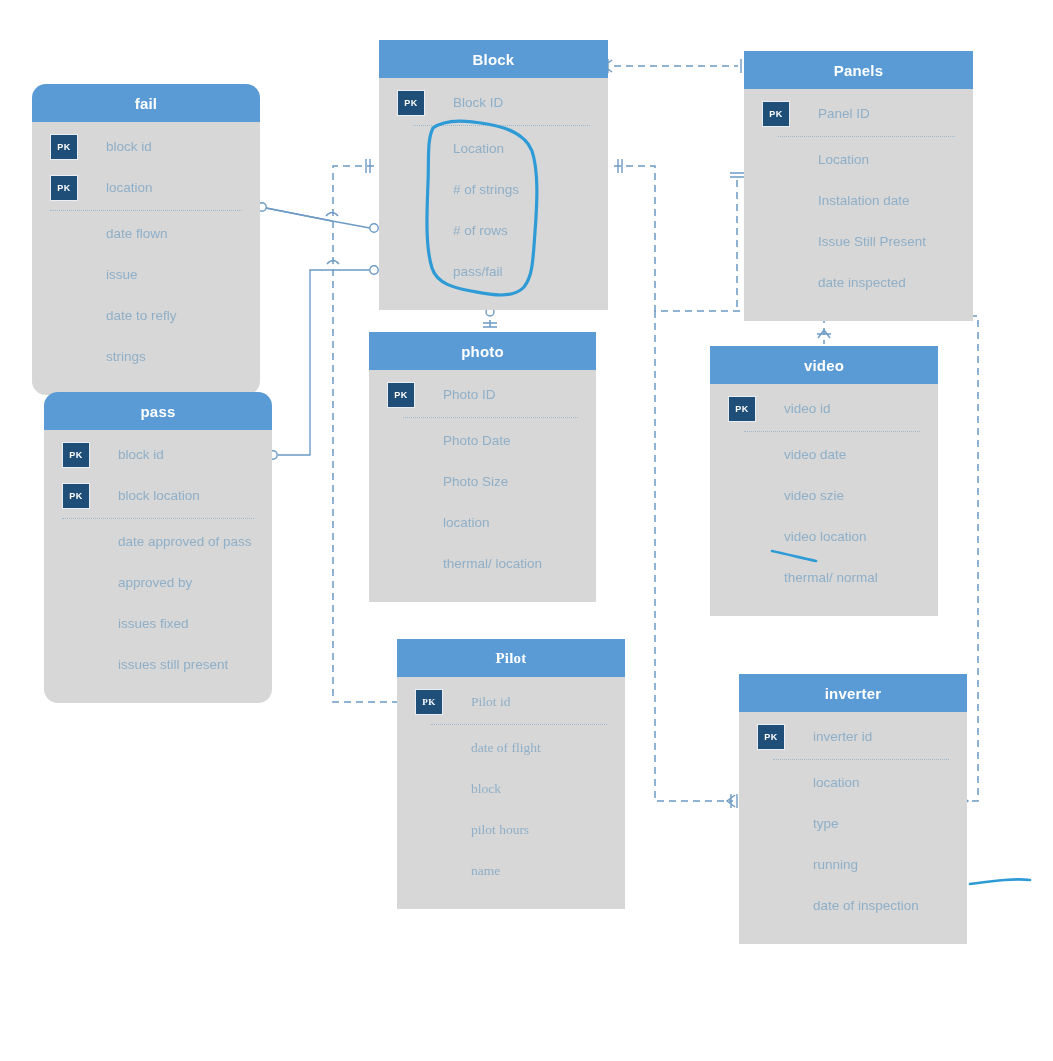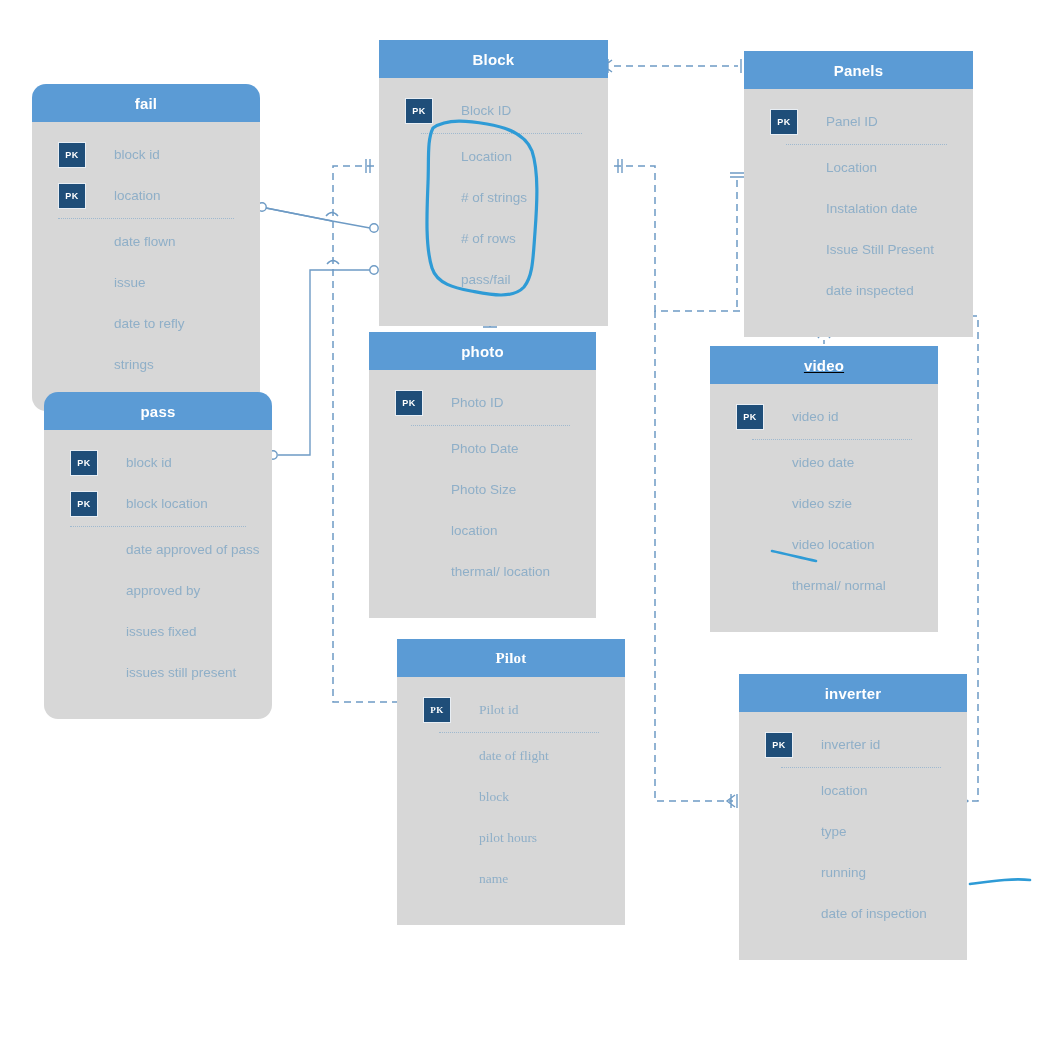--- a/index.html
+++ b/index.html
@@ -12,21 +12,21 @@
 
   .entity{position:absolute;box-sizing:border-box;}
   .entity .hdr{
       box-sizing:border-box;width:100%;height:38px;background:#5B9BD5;
       color:#ffffff;font-size:15px;font-weight:bold;
       display:flex;align-items:center;justify-content:center;
       letter-spacing:.2px;
   }
   .entity .body{
       box-sizing:border-box;width:100%;background:#D7D7D7;
-      padding:12px;position:relative;
+      padding:4px;position:relative;
   }
   .entity.rounded .hdr{border-radius:14px 14px 0 0;}
   .entity.rounded .body{border-radius:0 0 14px 14px;}
   .entity.rounded{filter:none;}
 
   .fieldrow{
       box-sizing:border-box;position:relative;height:41px;
       display:flex;align-items:center;
   }
   .pkbadge{
@@ -242,21 +242,21 @@
           </div>
           <div class="fieldrow">
             <span class="fname">location</span>
           </div>
           <div class="fieldrow">
             <span class="fname">thermal/ location</span>
           </div>
           <div style="height: 14px;"></div>
         </div>
       </div>
-      <div class="entity square" style="left: 710px; top: 346px; width: 228px; text-decoration: underline;">
+      <div class="entity square" style="left: 710px; top: 346px; width: 228px;">
         <div class="hdr">video</div>
         <div class="body">
           <div class="fieldrow">
             <span class="pkbadge">PK</span>
             <span class="fname">video id</span>
           </div>
           <div class="sep"></div>
           <div class="fieldrow">
             <span class="fname">video date</span>
           </div>

